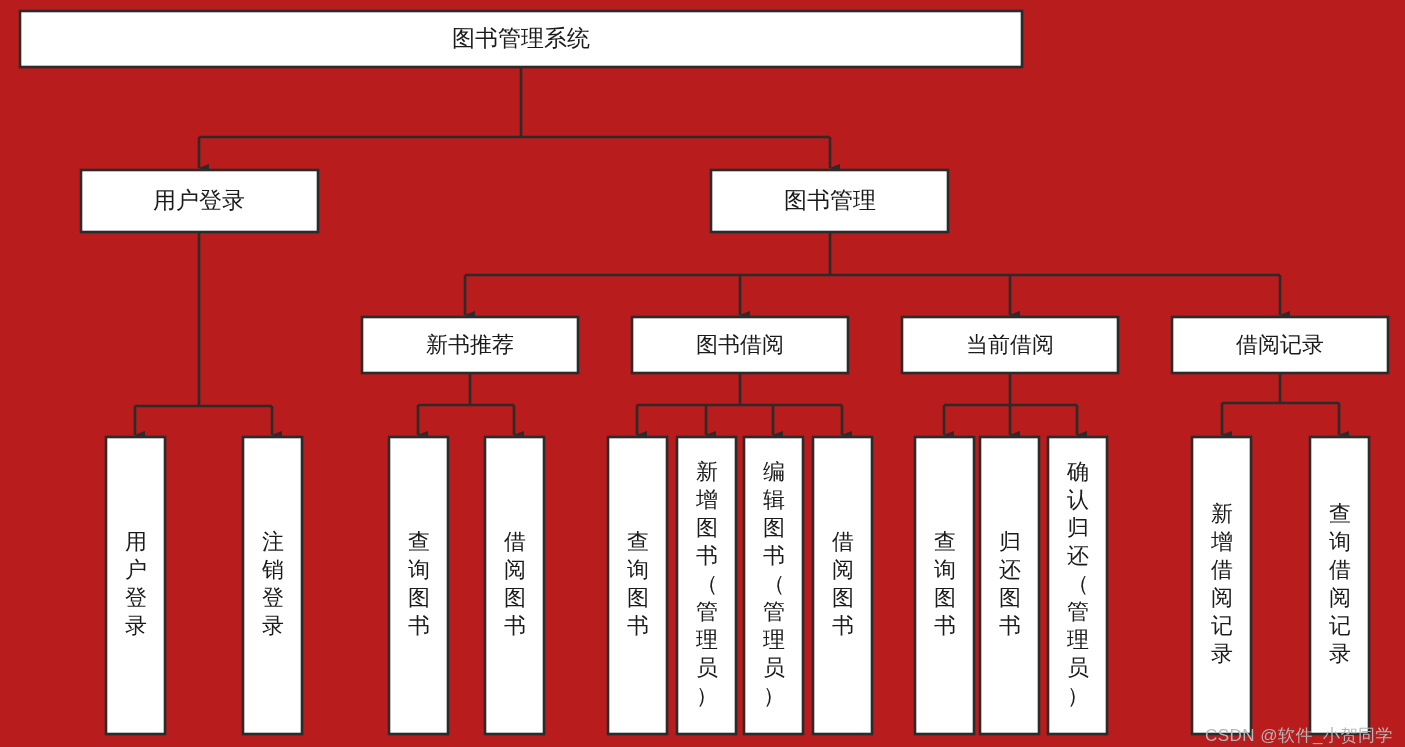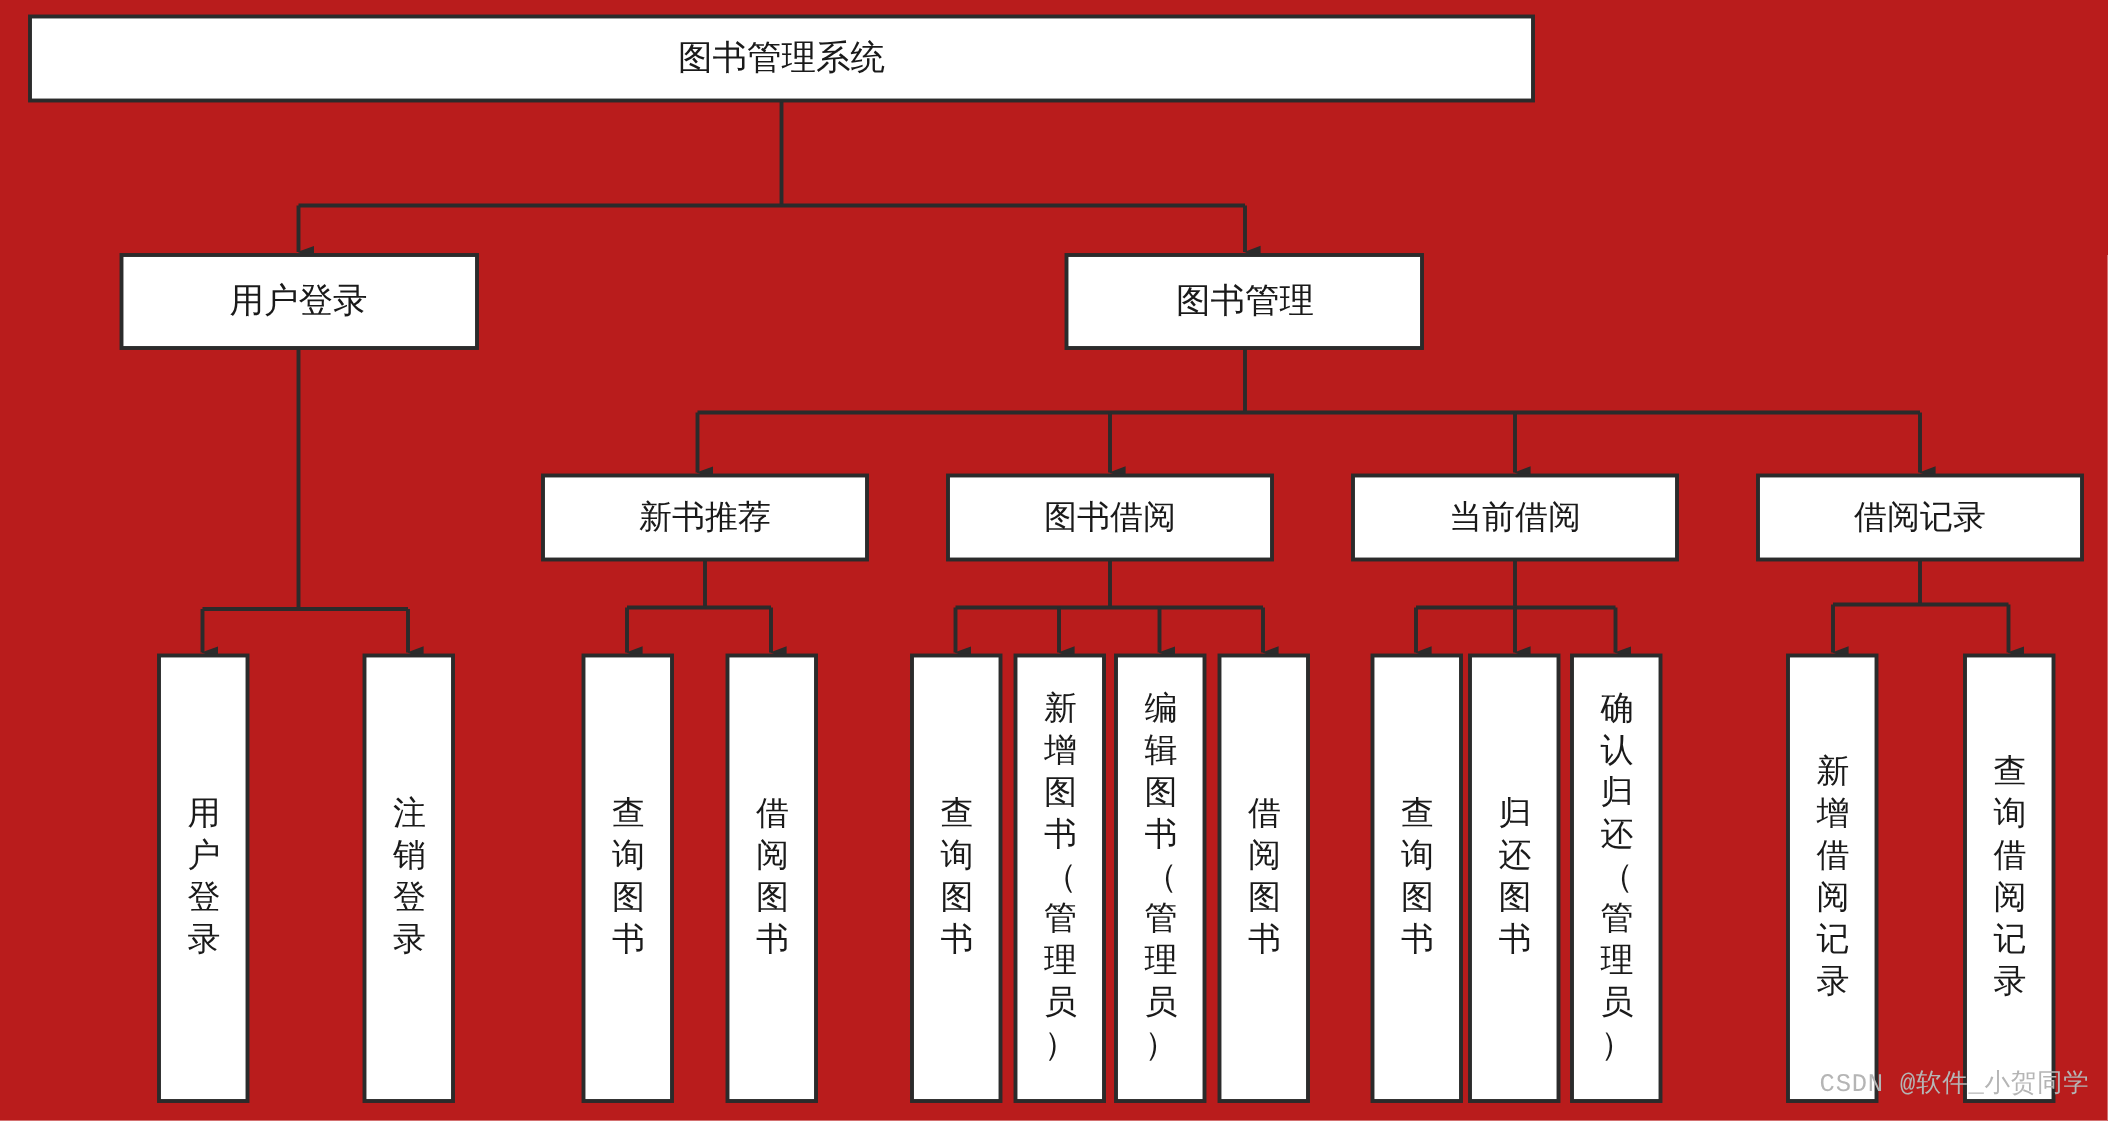--- a/index.html
+++ b/index.html
@@ -50,22 +50,22 @@
   .label-h-small {
     font-size: 22px;
   }
   .label-v {
     font-size: 22px;
     text-anchor: middle;
   }
   .watermark {
     position: absolute;
     right: 12px;
-    bottom: 14px;
-    font-family: Liberation Mono, monospace;
+    bottom: 0;
+    font-family: Liberation Sans, sans-serif;
     font-size: 17px;
     color: #b5b5b5;
     letter-spacing: 0.5px;
     white-space: nowrap;
     user-select: none;
   }
 </style>
 </head>
 <body>
 

